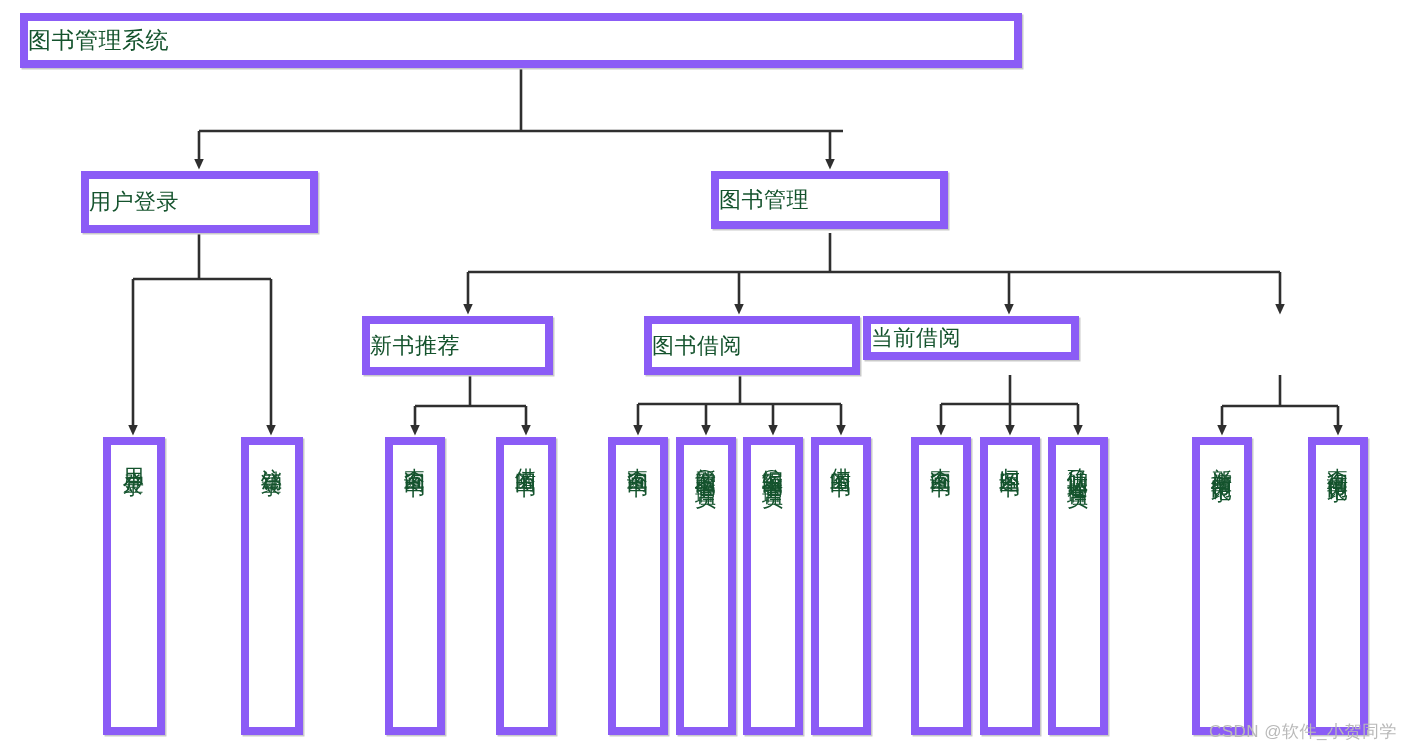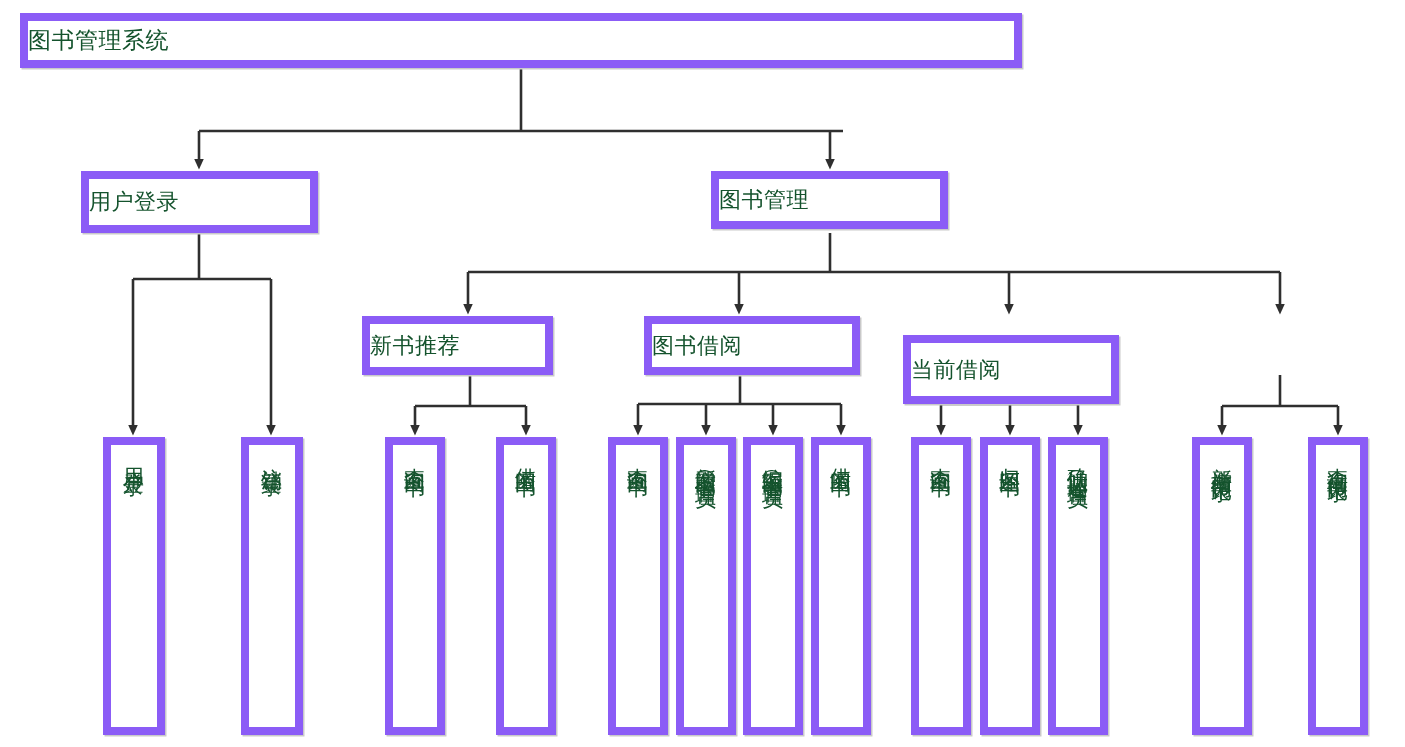--- a/index.html
+++ b/index.html
@@ -136,21 +136,21 @@
   <div class="node horiz" style="left:711px; top:171px; width:237px; height:58px;">
     <span class="lbl">图书管理</span>
   </div>
 
   <div class="node horiz" style="left:362px; top:316px; width:191px; height:59px;">
     <span class="lbl">新书推荐</span>
   </div>
   <div class="node horiz" style="left:632px; top:316px; width:216px; height:59px;margin-left:12px;">
     <span class="lbl">图书借阅</span>
   </div>
-  <div class="node horiz" style="left:903px; top:316px; width:216px; height:69px;margin-top:19px;">
+  <div class="node horiz" style="left:863px; top:316px; width:216px; height:44px;">
     <span class="lbl">当前借阅</span>
   </div>
 
   <div class="node vert" style="left:103px; top:437px; width:62px; height:298px;">
     <span class="lbl">用户登录</span>
   </div>
   <div class="node vert" style="left:241px; top:437px; width:62px; height:298px;">
     <span class="lbl">注销登录</span>
   </div>
 
@@ -184,14 +184,15 @@
     <span class="lbl">确认归还（管理员）</span>
   </div>
 
   <div class="node vert" style="left:1192px; top:437px; width:60px; height:298px;">
     <span class="lbl">新增借阅记录</span>
   </div>
   <div class="node vert" style="left:1308px; top:437px; width:60px; height:298px;">
     <span class="lbl">查询借阅记录</span>
   </div>
 
+  <div class="watermark">CSDN @软件_小贺同学</div>
 
 </div>
 
 </body></html>

